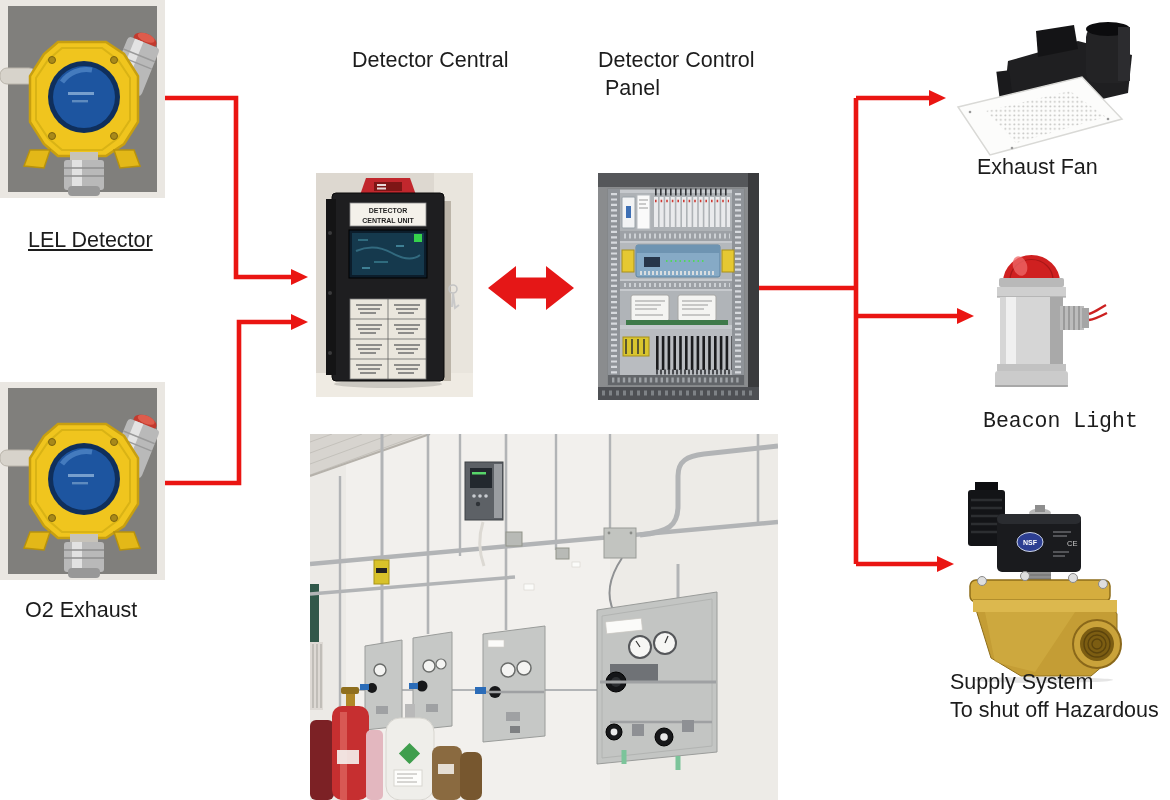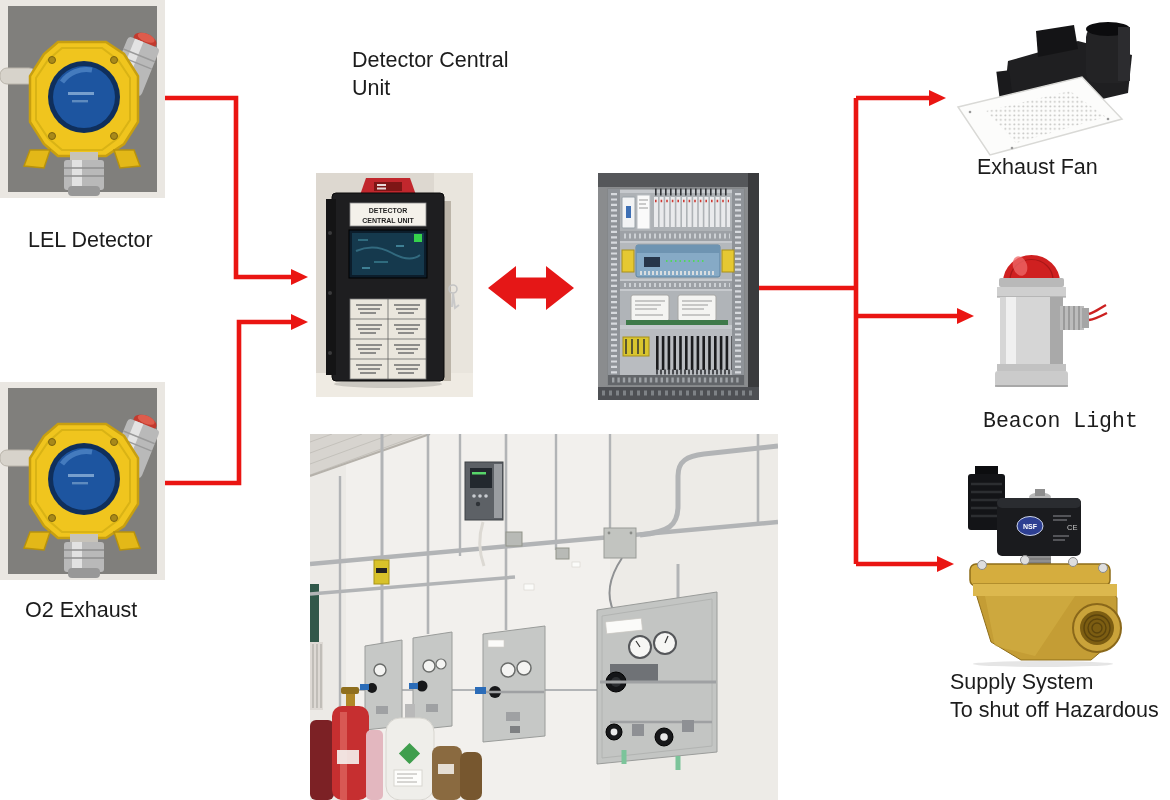--- a/index.html
+++ b/index.html
@@ -88,32 +88,35 @@
     <g>
       <polygon points="488,288 516,266 516,277.5 546,277.5 546,266 574,288 546,310 546,298.5 516,298.5 516,310" fill="#e51717"></polygon>
     </g>
   </svg>
 
   <div class="fig" style="left:0;top:0;">
     <svg width="165" height="198" viewBox="0 0 165 198">
       <use href="#gas-detector"></use>
     </svg>
   </div>
-  <div class="lbl" style="left:28px;top:226px;">LEL Detector</div>
+  <div class="lbl" style="left:28px;top:226px;text-decoration:underline;">LEL Detector</div>
 
   <div class="fig" style="left:0;top:382px;">
     <svg width="165" height="198" viewBox="0 0 165 198">
       <use href="#gas-detector"></use>
     </svg>
   </div>
   <div class="lbl" style="left:25px;top:596px;">O2 Exhaust</div>
 
   <div class="lbl" style="left:320px;top:46px;margin-left:32px;">
     <span>Detector Central</span>
-    <span>Unit</span>
+  </div>
+  <div class="lbl" style="left:598px;top:46px;">
+    <span>Detector Control</span>
+    <span class="indent2">Panel</span>
   </div>
 
   <div class="fig" style="left:316px;top:173px;">
     <svg width="157" height="224" viewBox="0 0 157 224">
       <rect width="157" height="224" fill="#ddd8d0"></rect>
       <rect x="118" width="39" height="224" fill="#e9e5dd"></rect>
       <rect y="200" width="157" height="24" fill="#efebe3"></rect>
       <rect x="126" y="28" width="9" height="180" fill="#bcb5a9"></rect>
       <g>
         <polygon points="50,5 94,5 100,22 44,22" fill="#c1272d"></polygon>
@@ -392,21 +395,21 @@
       <g>
         <rect x="72" y="66" width="24" height="24" fill="#bcbcbc"></rect>
         <path d="M76,66 v24 M81,66 v24 M86,66 v24 M91,66 v24" stroke="#8e8e8e" stroke-width="1.4"></path>
         <rect x="94" y="68" width="7" height="20" fill="#a5a5a5"></rect>
         <path d="M101,74 c7,-2 11,-6 17,-9 M101,80 c7,-1 12,-4 18,-7" stroke="#cc2020" stroke-width="2.4" fill="none"></path>
       </g>
     </svg>
   </div>
   <div class="lbl" style="left:983px;top:407px;font-family:Liberation Mono, monospace;">Beacon Light</div>
 
-  <div class="fig" style="left:955px;top:460px;text-align:right;">
+  <div class="fig" style="left:955px;top:476px;text-align:right;">
     <svg width="200" height="207" viewBox="0 0 200 207">
       <g>
         <ellipse cx="85" cy="37" rx="11" ry="4.5" fill="#b9b9b9"></ellipse>
         <rect x="80" y="29" width="10" height="7" fill="#8e8e8e"></rect>
         <rect x="20" y="6" width="23" height="12" fill="#0c0d0f"></rect>
         <rect x="13" y="14" width="37" height="56" rx="3" fill="#131417"></rect>
         <path d="M16,24 h31 M16,32 h31 M16,40 h31 M16,48 h31 M16,56 h31" stroke="#2c2e31" stroke-width="2.4"></path>
         <rect x="42" y="38" width="84" height="58" rx="5" fill="#1a1b1e"></rect>
         <rect x="42" y="38" width="84" height="10" rx="5" fill="#2a2c30"></rect>
         <ellipse cx="75" cy="66" rx="13" ry="9.5" fill="#2d3f92" stroke="#cdd5ea" stroke-width="1"></ellipse>

